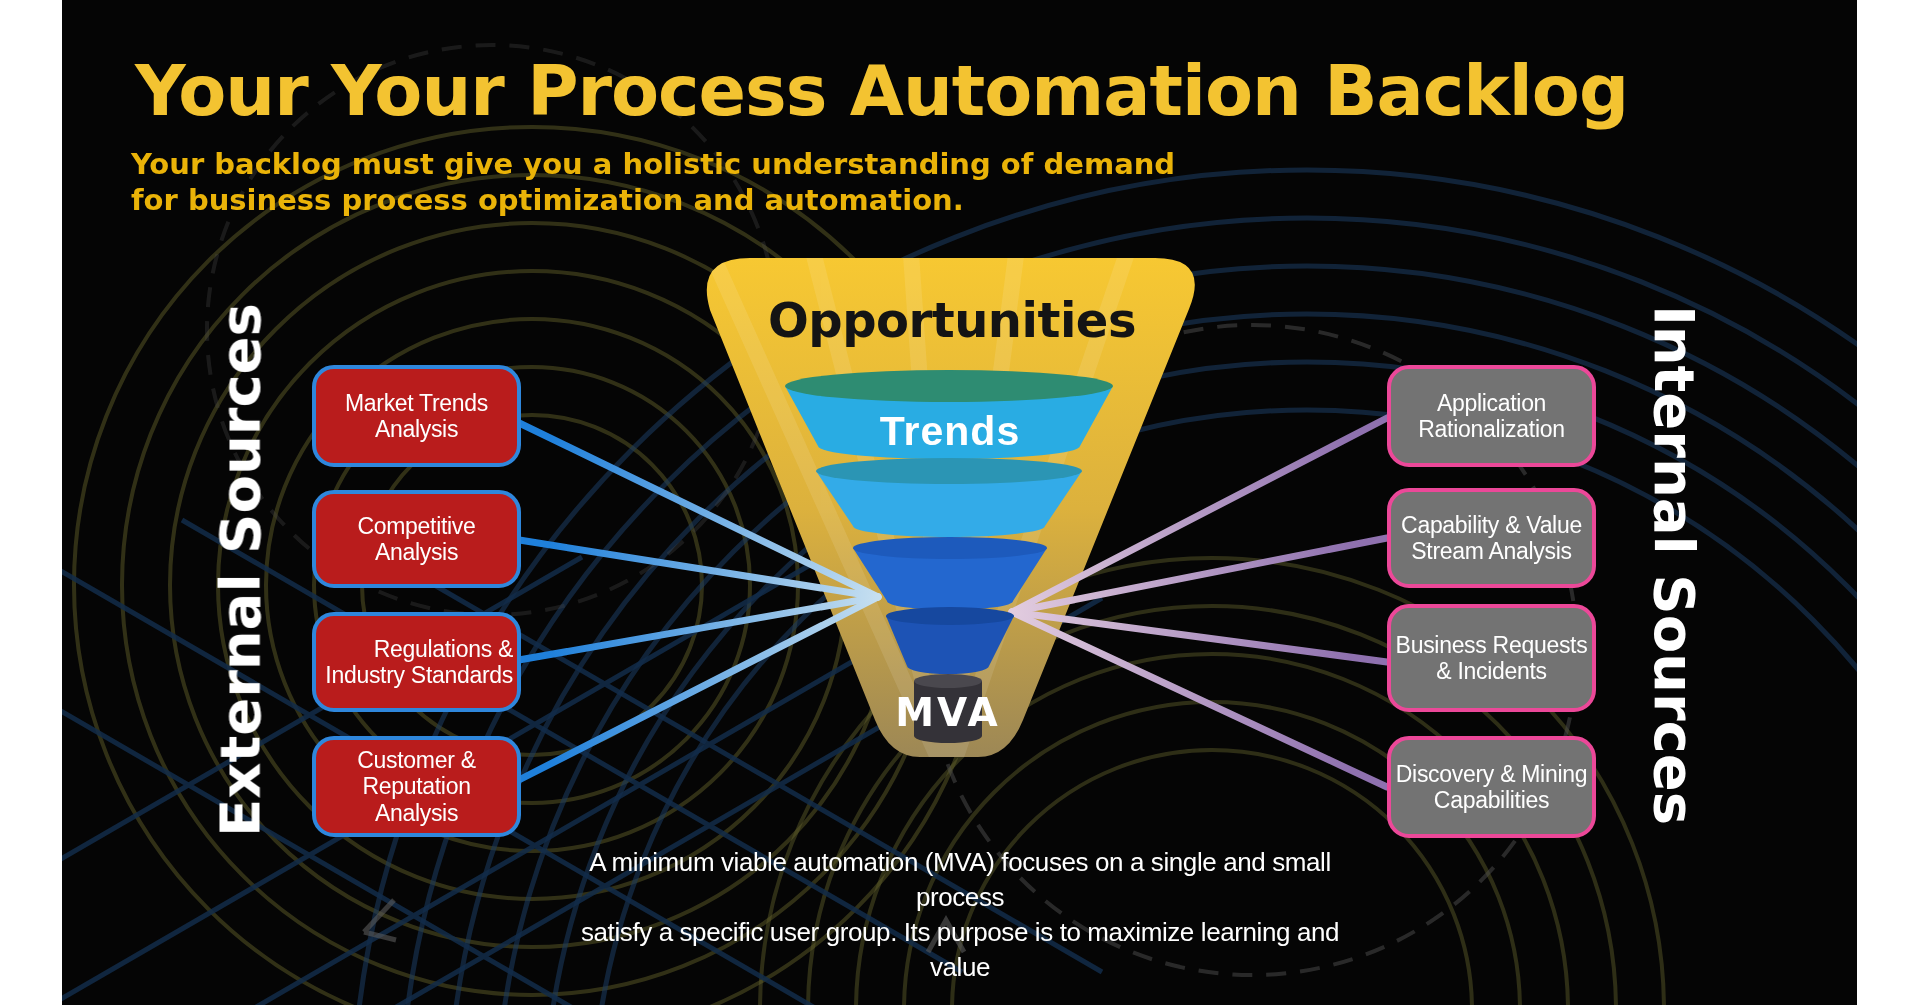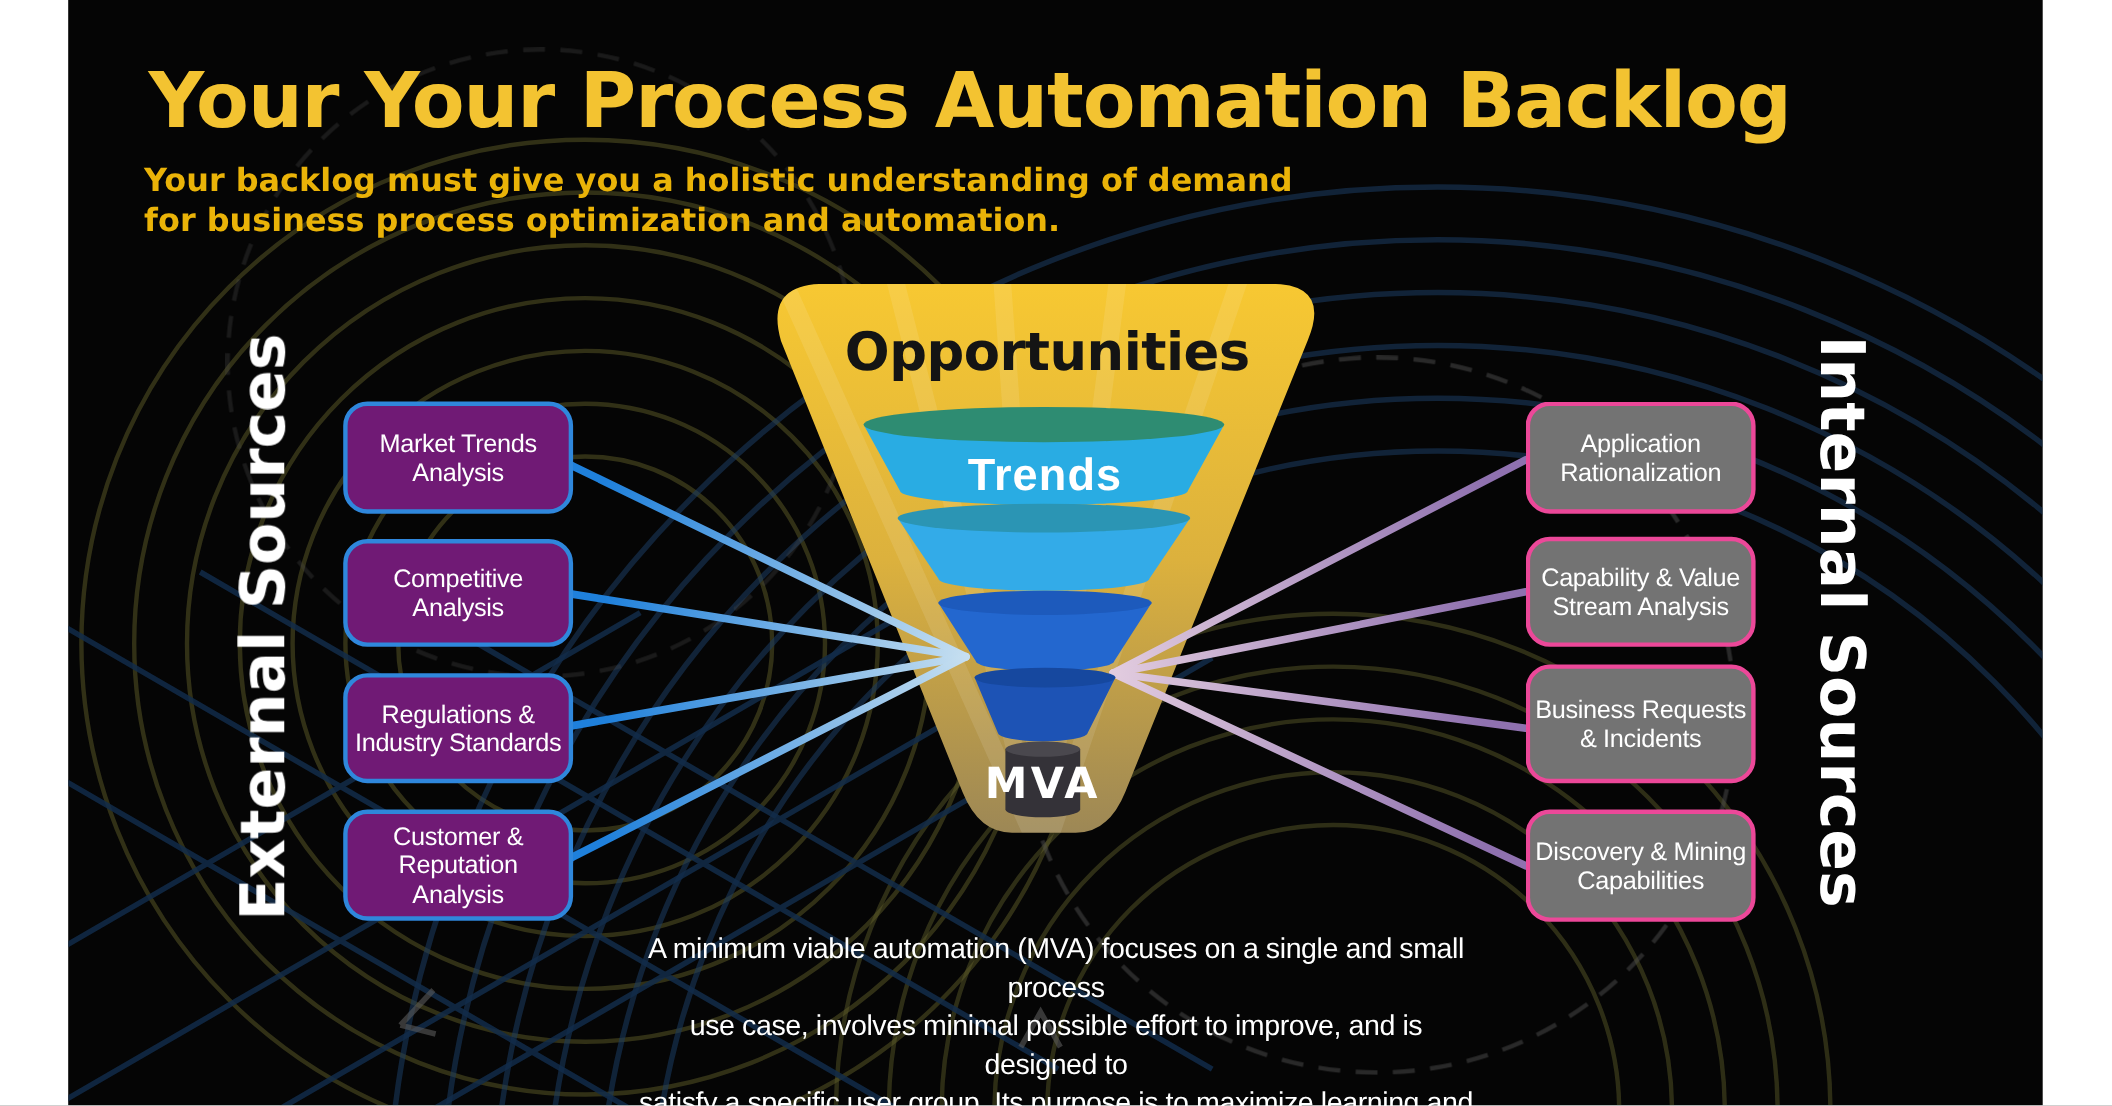--- a/index.html
+++ b/index.html
@@ -9,21 +9,21 @@
   .abs{position:absolute;}
   .title{left:73px;top:50px;font-family:"DejaVu Sans",sans-serif;font-weight:bold;
          font-size:70px;color:#F3C331;letter-spacing:-1px;white-space:nowrap;}
   .subtitle{left:69px;top:146px;font-family:"DejaVu Sans",sans-serif;font-weight:bold;
             font-size:29px;color:#eab308;line-height:36px;}
   .vlabel{font-family:"DejaVu Sans",sans-serif;font-weight:bold;font-size:56px;color:#ffffff;white-space:nowrap;}
   .vlabel-left{left:178px;top:570px;transform:translate(-50%,-50%) rotate(-90deg);}
   .vlabel-right{left:1612px;top:565px;transform:translate(-50%,-50%) rotate(90deg);}
   .srcbox{width:193px;display:flex;align-items:center;justify-content:center;text-align:center;
           border-radius:22px;color:#fff;font-size:23px;line-height:26.5px;letter-spacing:-0.3px;padding:0 4px;}
-  .leftbox{left:250px;background:#701a75;border:4px solid #2F87DC;}
+  .leftbox{left:250px;background:#b91c1c;border:4px solid #2F87DC;}
   .rightbox{left:1325px;background:#737373;border:4px solid #ec4899;}
   .opportunities{left:890px;top:292px;transform:translateX(-50%);font-family:"DejaVu Sans",sans-serif;
                  font-weight:bold;font-size:48px;color:#141414;letter-spacing:-0.5px;white-space:nowrap;}
   .trends{left:888px;top:408px;transform:translateX(-50%);font-weight:bold;font-size:41px;
           color:#ffffff;letter-spacing:1px;white-space:nowrap;}
   .mva{left:886px;top:690px;transform:translateX(-50%);font-family:"DejaVu Sans",sans-serif;
        font-weight:bold;font-size:39px;color:#ffffff;letter-spacing:3px;white-space:nowrap;}
   .footnote{left:518px;top:845px;width:760px;text-align:center;color:#ffffff;
             font-size:26px;line-height:35px;letter-spacing:-0.4px;}
   svg{position:absolute;left:0;top:0;}
@@ -171,21 +171,21 @@
 
     <div class="abs vlabel vlabel-left">External Sources</div>
     <div class="abs vlabel vlabel-right">Internal Sources</div>
 
     <div class="abs srcbox leftbox" style="top:365px;height:94px;">
       <span>Market Trends Analysis</span>
       </div>
     <div class="abs srcbox leftbox" style="top:490px;height:90px;">
       <span>Competitive Analysis</span>
       </div>
-    <div class="abs srcbox leftbox" style="top:612px;height:92px;">
+    <div class="abs srcbox leftbox" style="top:612px;height:92px;text-align:right;">
       <span>Regulations &amp; Industry Standards</span>
       </div>
     <div class="abs srcbox leftbox" style="top:736px;height:93px;">
       <span>Customer &amp; Reputation Analysis</span>
       </div>
 
     <div class="abs srcbox rightbox" style="top:365px;height:94px;">
       <span>Application Rationalization</span>
       </div>
     <div class="abs srcbox rightbox" style="top:488px;height:92px;">
@@ -193,19 +193,18 @@
       </div>
     <div class="abs srcbox rightbox" style="top:604px;height:100px;">
       <span>Business Requests &amp; Incidents</span>
       </div>
     <div class="abs srcbox rightbox" style="top:736px;height:94px;justify-content:center;">
       <span>Discovery &amp; Mining Capabilities</span>
       </div>
 
     <div class="abs footnote">
       <div>A minimum viable automation (MVA) focuses on a single and small process</div>
-      <div>use case, involves minimal possible effort to improve, and is designed to</div>
       <div>satisfy a specific user group. Its purpose is to maximize learning and value</div>
 
     </div>
 
   </div>
 </div>
 
 </body></html>

